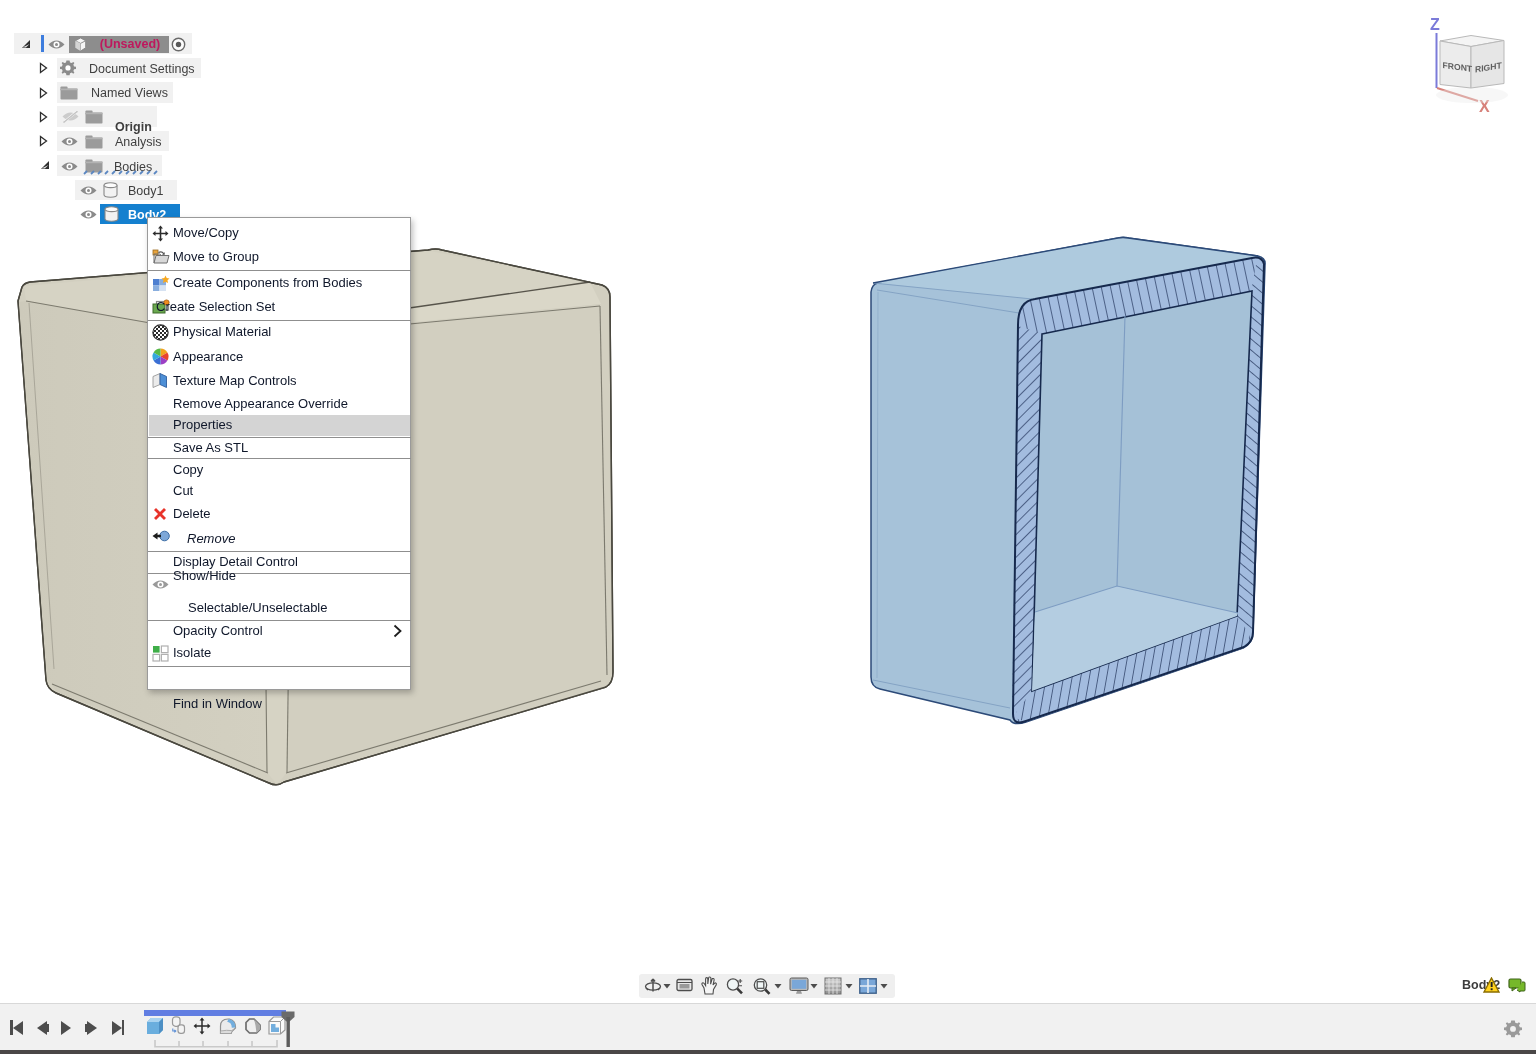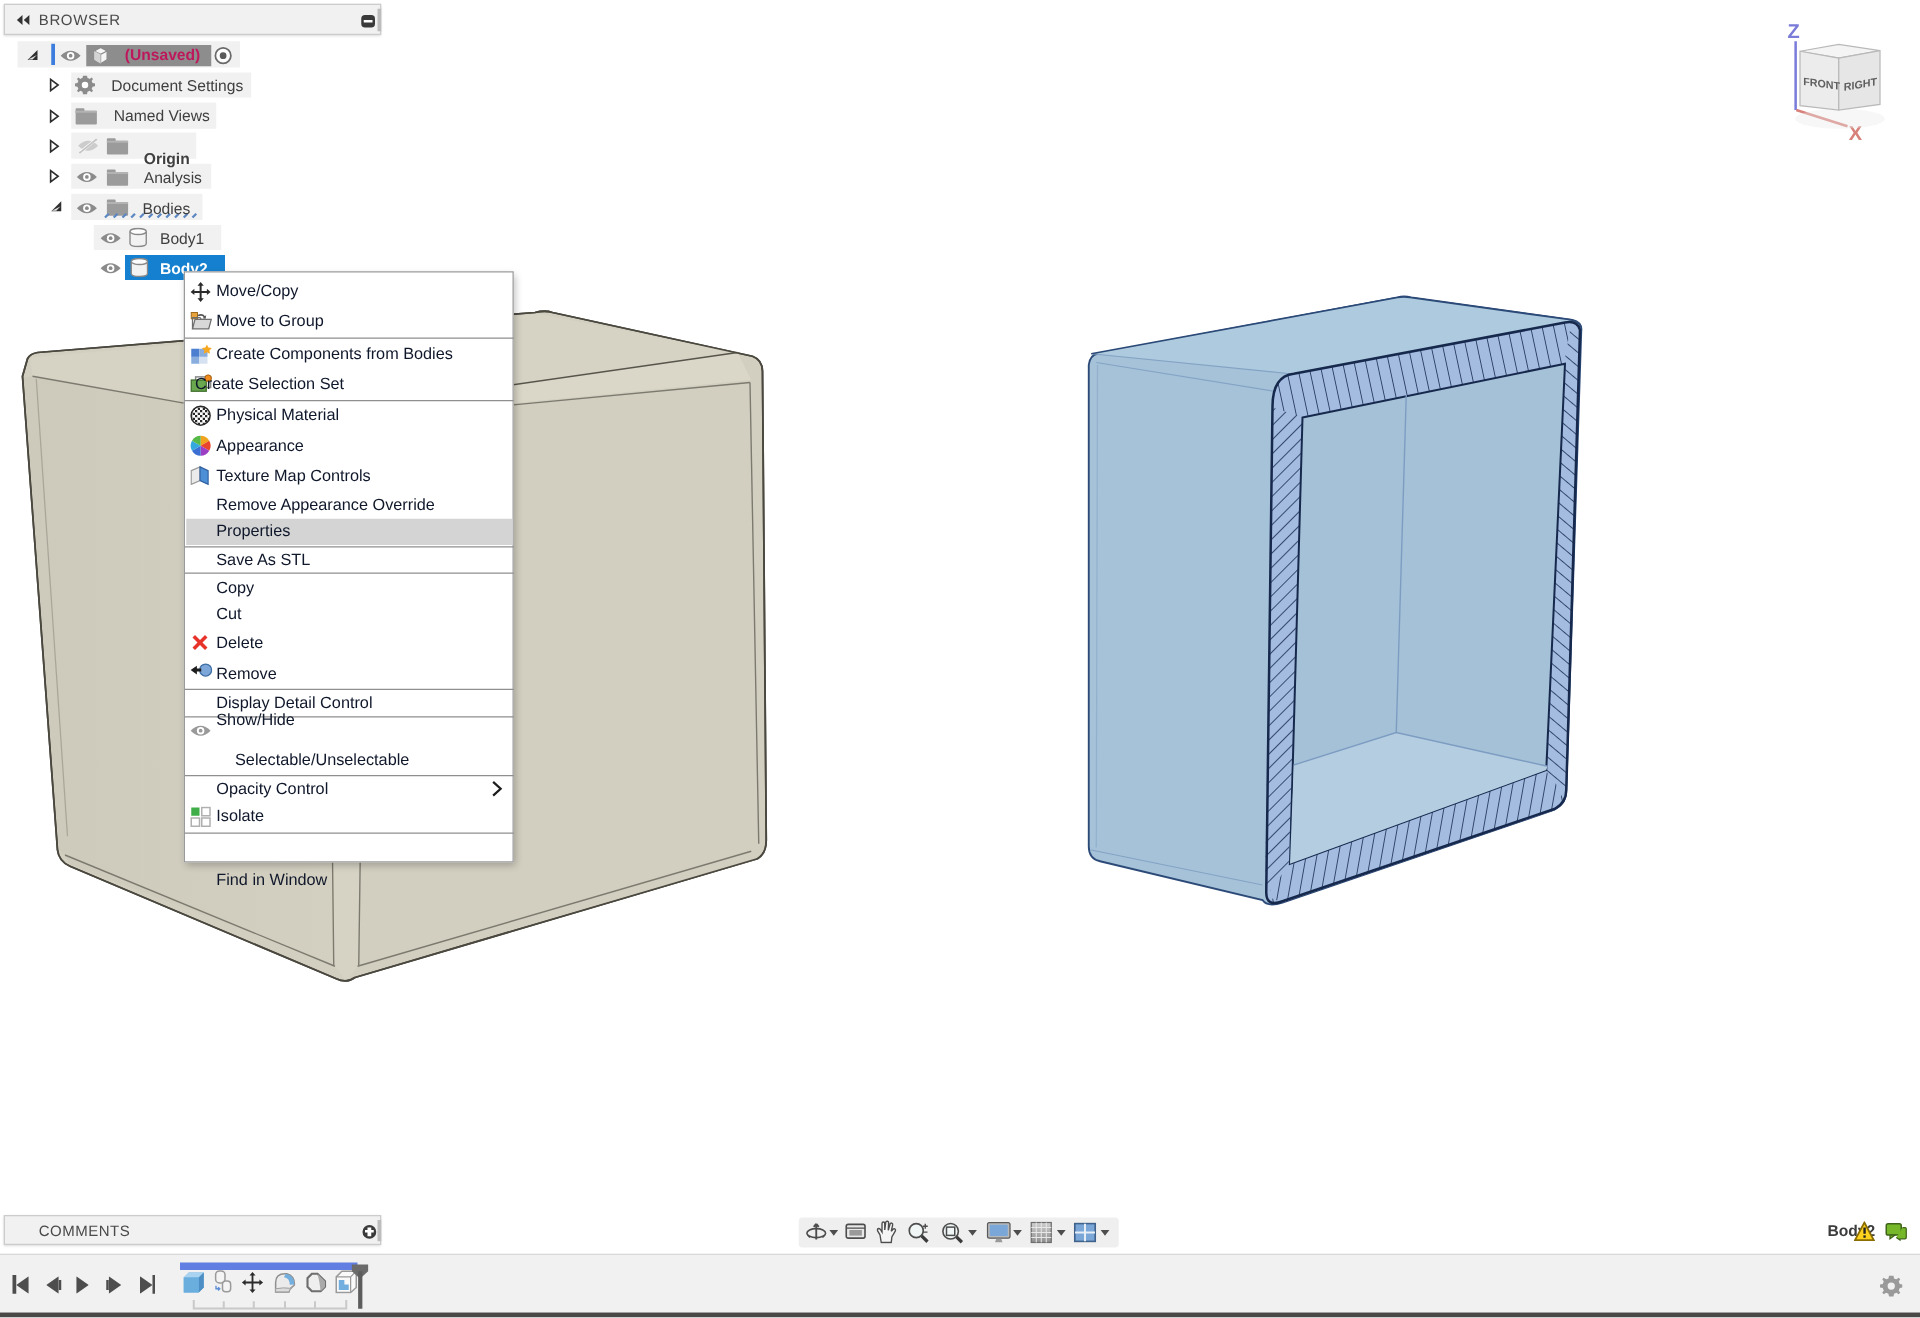--- a/index.html
+++ b/index.html
@@ -107,30 +107,20 @@
       <g transform="translate(1442.5,68)">
             <text transform="matrix(1,0.13,0,1,0,0)">FRONT</text>
           </g>
       <g transform="translate(1475,72.5)">
             <text transform="matrix(1,-0.16,0,1,0,0)">RIGHT</text>
           </g>
     </g>
   </g>
 </svg>
 
-<div class="abs" style="left:3px;top:3px;width:302px;height:25px;background:#f1f1f1;border:1px solid #cccccc;box-shadow:0 1px 2px rgba(0,0,0,0.15);">
-  <svg class="abs" style="left:8px;top:7px;" width="12" height="10" viewBox="0 0 12 10">
-    <path d="M6,1 L1.5,5 L6,9 Z M11.5,1 L7,5 L11.5,9 Z" fill="#333"></path>
-  </svg>
-  <div class="abs" style="left:27px;top:5px;font-size:12px;color:#4a4a4a;letter-spacing:0.5px;">BROWSER</div>
-  <div class="abs" style="left:285px;top:7.5px;width:10.5px;height:10.5px;background:#3a3a3a;border-radius:3px;">
-    <div class="abs" style="left:1.8px;top:4px;width:7px;height:2.4px;background:#fff;"></div>
-  </div>
-  <div class="abs" style="left:298px;top:3px;width:3px;height:18px;background:#bdbdbd;"></div>
-</div>
 
 <div id="tree" class="abs" style="left:0;top:0;width:400px;height:240px;font-size:12.5px;color:#3f3f3f;">
       <div class="abs" style="left:14px;top:33px;width:178px;height:20.5px;background:#f1f1f1;"></div>
       <div class="abs" style="left:57px;top:57.5px;width:144px;height:20.5px;background:#f1f1f1;"></div>
       <div class="abs" style="left:57px;top:82px;width:116px;height:20.5px;background:#f1f1f1;"></div>
       <div class="abs" style="left:57px;top:106px;width:100px;height:20.5px;background:#f1f1f1;"></div>
       <div class="abs" style="left:57px;top:130.5px;width:112px;height:20.5px;background:#f1f1f1;"></div>
       <div class="abs" style="left:57px;top:155px;width:105px;height:20.5px;background:#f1f1f1;"></div>
       <div class="abs" style="left:75px;top:179.5px;width:102px;height:20.5px;background:#f1f1f1;"></div>
       <svg class="abs" style="left:21px;top:39px" width="10" height="10" viewBox="0 0 10 10">
@@ -317,21 +307,21 @@
       <div class="abs" style="left:25px;top:241.3px;height:22px;line-height:22px;">Copy</div>
       <div class="abs" style="left:25px;top:262.2px;height:22px;line-height:22px;">Cut</div>
       <div class="abs" style="left:4px;top:287.6px;width:18px;height:18px;"><svg width="16" height="16" viewBox="0 0 16 16">
           <path d="M2,4 L4,2 L8,6 L12,2 L14,4 L10,8 L14,12 L12,14 L8,10 L4,14 L2,12 L6,8 Z" fill="#e8332a"></path>
         </svg></div>
       <div class="abs" style="left:25px;top:285.1px;height:22px;line-height:22px;">Delete</div>
       <div class="abs" style="left:4px;top:312.1px;width:18px;height:18px;"><svg width="18" height="12" viewBox="0 0 18 12">
           <circle cx="12.5" cy="6" r="4.8" fill="#7da7d8" stroke="#3f6ea5" stroke-width="1"></circle>
           <path d="M0.5,6 L5.5,2.5 L5.5,4.8 L9,4.8 L9,7.2 L5.5,7.2 L5.5,9.5 Z" fill="#1d1d1d"></path>
         </svg></div>
-      <div class="abs" style="left:25px;top:309.6px;height:22px;line-height:22px;">Remove</div>
+      <div class="abs" style="left:39px;top:309.6px;height:22px;line-height:22px;font-style:italic;">Remove</div>
       <div class="abs" style="left:0;top:333.1px;width:263px;height:1px;background:#8f8f8f;"></div>
       <div class="abs" style="left:25px;top:333px;height:22px;line-height:22px;">Display Detail Control</div>
       <div class="abs" style="left:0;top:355px;width:263px;height:1px;background:#8f8f8f;"></div>
       <div class="abs" style="left:4px;top:359.9px;width:18px;height:18px;"><svg width="17" height="11" viewBox="0 0 17 11">
           <path d="M0.5,5.5 Q8.5,-2.5 16.5,5.5 Q8.5,13.5 0.5,5.5 Z" fill="#9a9a9a"></path>
           <circle cx="8.5" cy="5.5" r="3" fill="#fff"></circle>
           <circle cx="8.5" cy="5.5" r="1.5" fill="#9a9a9a"></circle>
         </svg></div>
       <div class="abs" style="left:25px;top:347px;height:22px;line-height:22px;text-align:right;">Show/Hide</div>
       <div class="abs" style="left:40px;top:379.20000000000005px;height:22px;line-height:22px;">Selectable/Unselectable</div>
@@ -344,28 +334,20 @@
           <rect x="1" y="1" width="6.6" height="6.6" fill="#3fae49"></rect>
           <rect x="9.4" y="1" width="6.6" height="6.6" fill="#fff" stroke="#b0b0b0" stroke-width="1.2"></rect>
           <rect x="1" y="9.4" width="6.6" height="6.6" fill="#fff" stroke="#b0b0b0" stroke-width="1.2"></rect>
           <rect x="9.4" y="9.4" width="6.6" height="6.6" fill="#fff" stroke="#b0b0b0" stroke-width="1.2"></rect>
         </svg></div>
       <div class="abs" style="left:25px;top:424px;height:22px;line-height:22px;">Isolate</div>
       <div class="abs" style="left:0;top:447.70000000000005px;width:263px;height:1px;background:#8f8f8f;"></div>
       <div class="abs" style="left:25px;top:475px;height:22px;line-height:22px;">Find in Window</div>
     </div>
 
-<div class="abs" style="left:3px;top:972px;width:302px;height:24px;background:#f1f1f1;border:1px solid #cccccc;box-shadow:0 1px 2px rgba(0,0,0,0.15);">
-  <div class="abs" style="left:27px;top:5px;font-size:12px;color:#4a4a4a;letter-spacing:0.4px;">COMMENTS</div>
-  <div class="abs" style="left:286px;top:6.5px;width:11px;height:11px;background:#3a3a3a;border-radius:6px;">
-    <div class="abs" style="left:2px;top:4.2px;width:7px;height:2.4px;background:#fff;"></div>
-    <div class="abs" style="left:4.2px;top:2px;width:2.4px;height:7px;background:#fff;"></div>
-  </div>
-  <div class="abs" style="left:298px;top:3px;width:3px;height:17px;background:#bdbdbd;"></div>
-</div>
 
 <div id="navbar" class="abs" style="left:639px;top:974px;width:256px;height:24px;background:#efefef;border-radius:3px;">
       <svg class="abs" style="left:5px;top:3px" width="18" height="18" viewBox="0 0 18 18">
         <ellipse cx="9" cy="9.5" rx="7.5" ry="3.6" fill="none" stroke="#4d4d4d" stroke-width="1.3"></ellipse>
         <path d="M9,2 L9,14.5 M9,2 L7,4.5 M9,2 L11,4.5" stroke="#4d4d4d" stroke-width="1.5" fill="none"></path>
         <path d="M2,11 L4,13 M16,11 L14,13" stroke="#4d4d4d" stroke-width="1.2"></path>
       </svg>
       <svg class="abs" style="left:24px;top:9px" width="8" height="6" viewBox="0 0 8 6">
         <path d="M0.5,1 L7.5,1 L4,5.5 Z" fill="#4d4d4d"></path>
       </svg>

